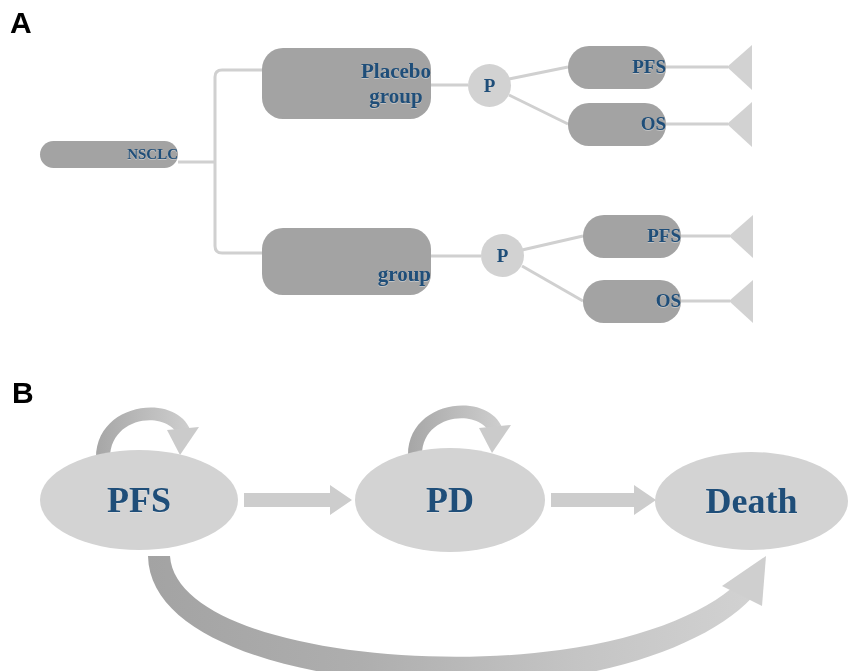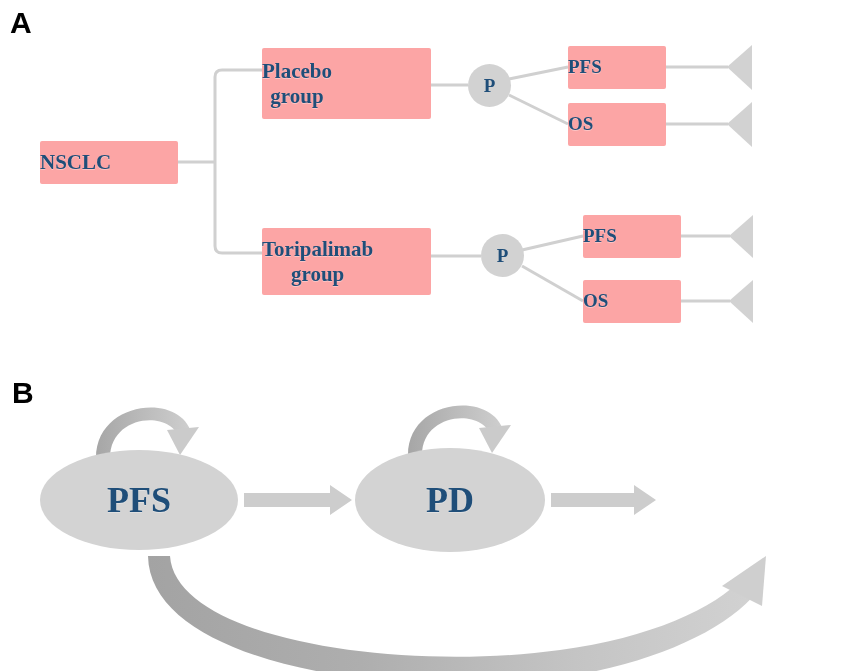--- a/index.html
+++ b/index.html
@@ -25,34 +25,34 @@
     color: #000000;
     line-height: 1;
     letter-spacing: -0.5px;
   }
   #label-a { left: 10px; top: 8px; }
   #label-b { left: 12px; top: 378px; }
 
   
   .nodebox {
     position: absolute;
-    background: #fca5a5;
-    border-radius: 2px;
+    background: #a3a3a3;
+    border-radius: 21px;
     color: #1f4e79;
     font-family: "Liberation Serif", serif;
     font-weight: bold;
     display: flex;
     align-items: center;
-    justify-content: flex-start;
+    justify-content: flex-end;
     text-align: center;
     box-sizing: border-box;
     line-height: 1.18;
     text-shadow: 0 1px 0 rgba(255,255,255,0.35);
   }
-  #node-nsclc   { left: 40px;  top: 141px; width: 138px; height: 43px; font-size: 21px; }
+  #node-nsclc   { left: 40px;  top: 141px; width: 138px; height: 27px; font-size: 15px; }
   #node-placebo { left: 262px; top: 48px;  width: 169px; height: 71px; font-size: 21px; }
   #node-torip   { left: 262px; top: 228px; width: 169px; height: 67px; font-size: 21px; }
   #node-pfs-1   { left: 568px; top: 46px;  width: 98px;  height: 43px; font-size: 19px; }
   #node-os-1    { left: 568px; top: 103px; width: 98px;  height: 43px; font-size: 19px; }
   #node-pfs-2   { left: 583px; top: 215px; width: 98px;  height: 43px; font-size: 19px; }
   #node-os-2    { left: 583px; top: 280px; width: 98px;  height: 43px; font-size: 19px; }
 
   .pnode {
     position: absolute;
     width: 43px;
@@ -159,21 +159,21 @@
 
   <div class="nodebox" id="node-placebo">
     <span>
       <span>Placebo</span><br>
       <span>group</span>
     </span>
   </div>
 
   <div class="nodebox" id="node-torip">
     <span>
-      <span>Toripalimab</span><br>
+      <br>
       <span>group</span>
     </span>
   </div>
 
   <div class="pnode" id="pnode-1">
     <span>P</span>
   </div>
 
   <div class="pnode" id="pnode-2">
     <span>P</span>
@@ -229,14 +229,17 @@
   <div class="panel-label" id="label-b">B</div>
 
   <div class="ellipse-node" id="ell-pfs">
     <span>PFS</span>
   </div>
 
   <div class="ellipse-node" id="ell-pd">
     <span>PD</span>
   </div>
 
+  <div class="ellipse-node" id="ell-death">
+    <span>Death</span>
+  </div>
 
 </div>
 
 </body></html>

